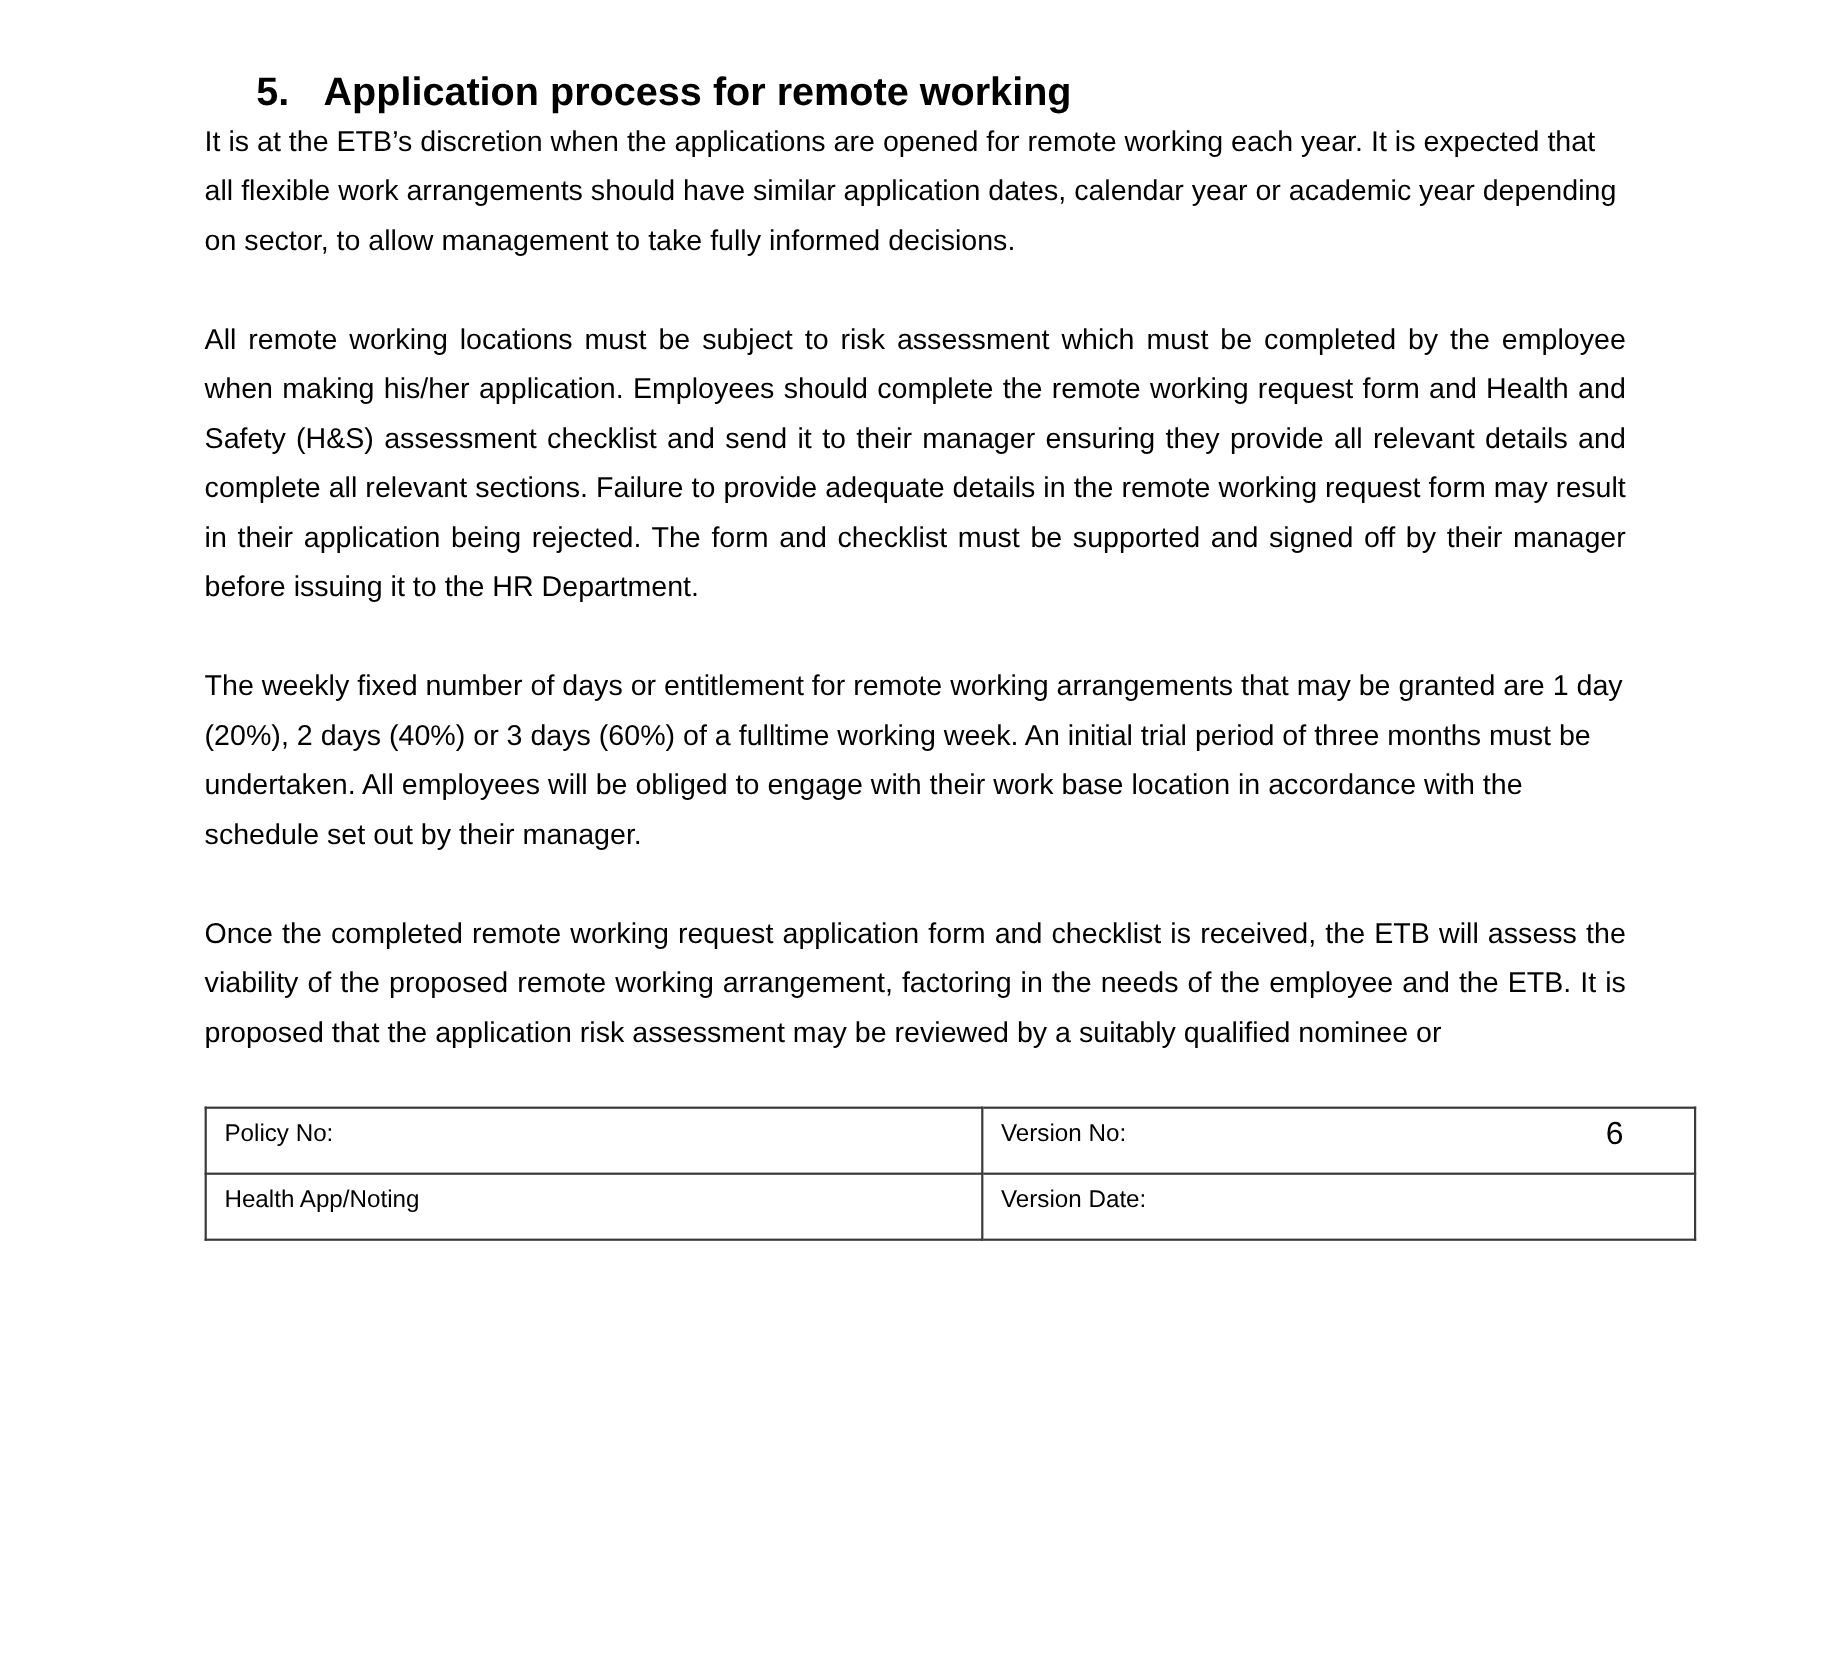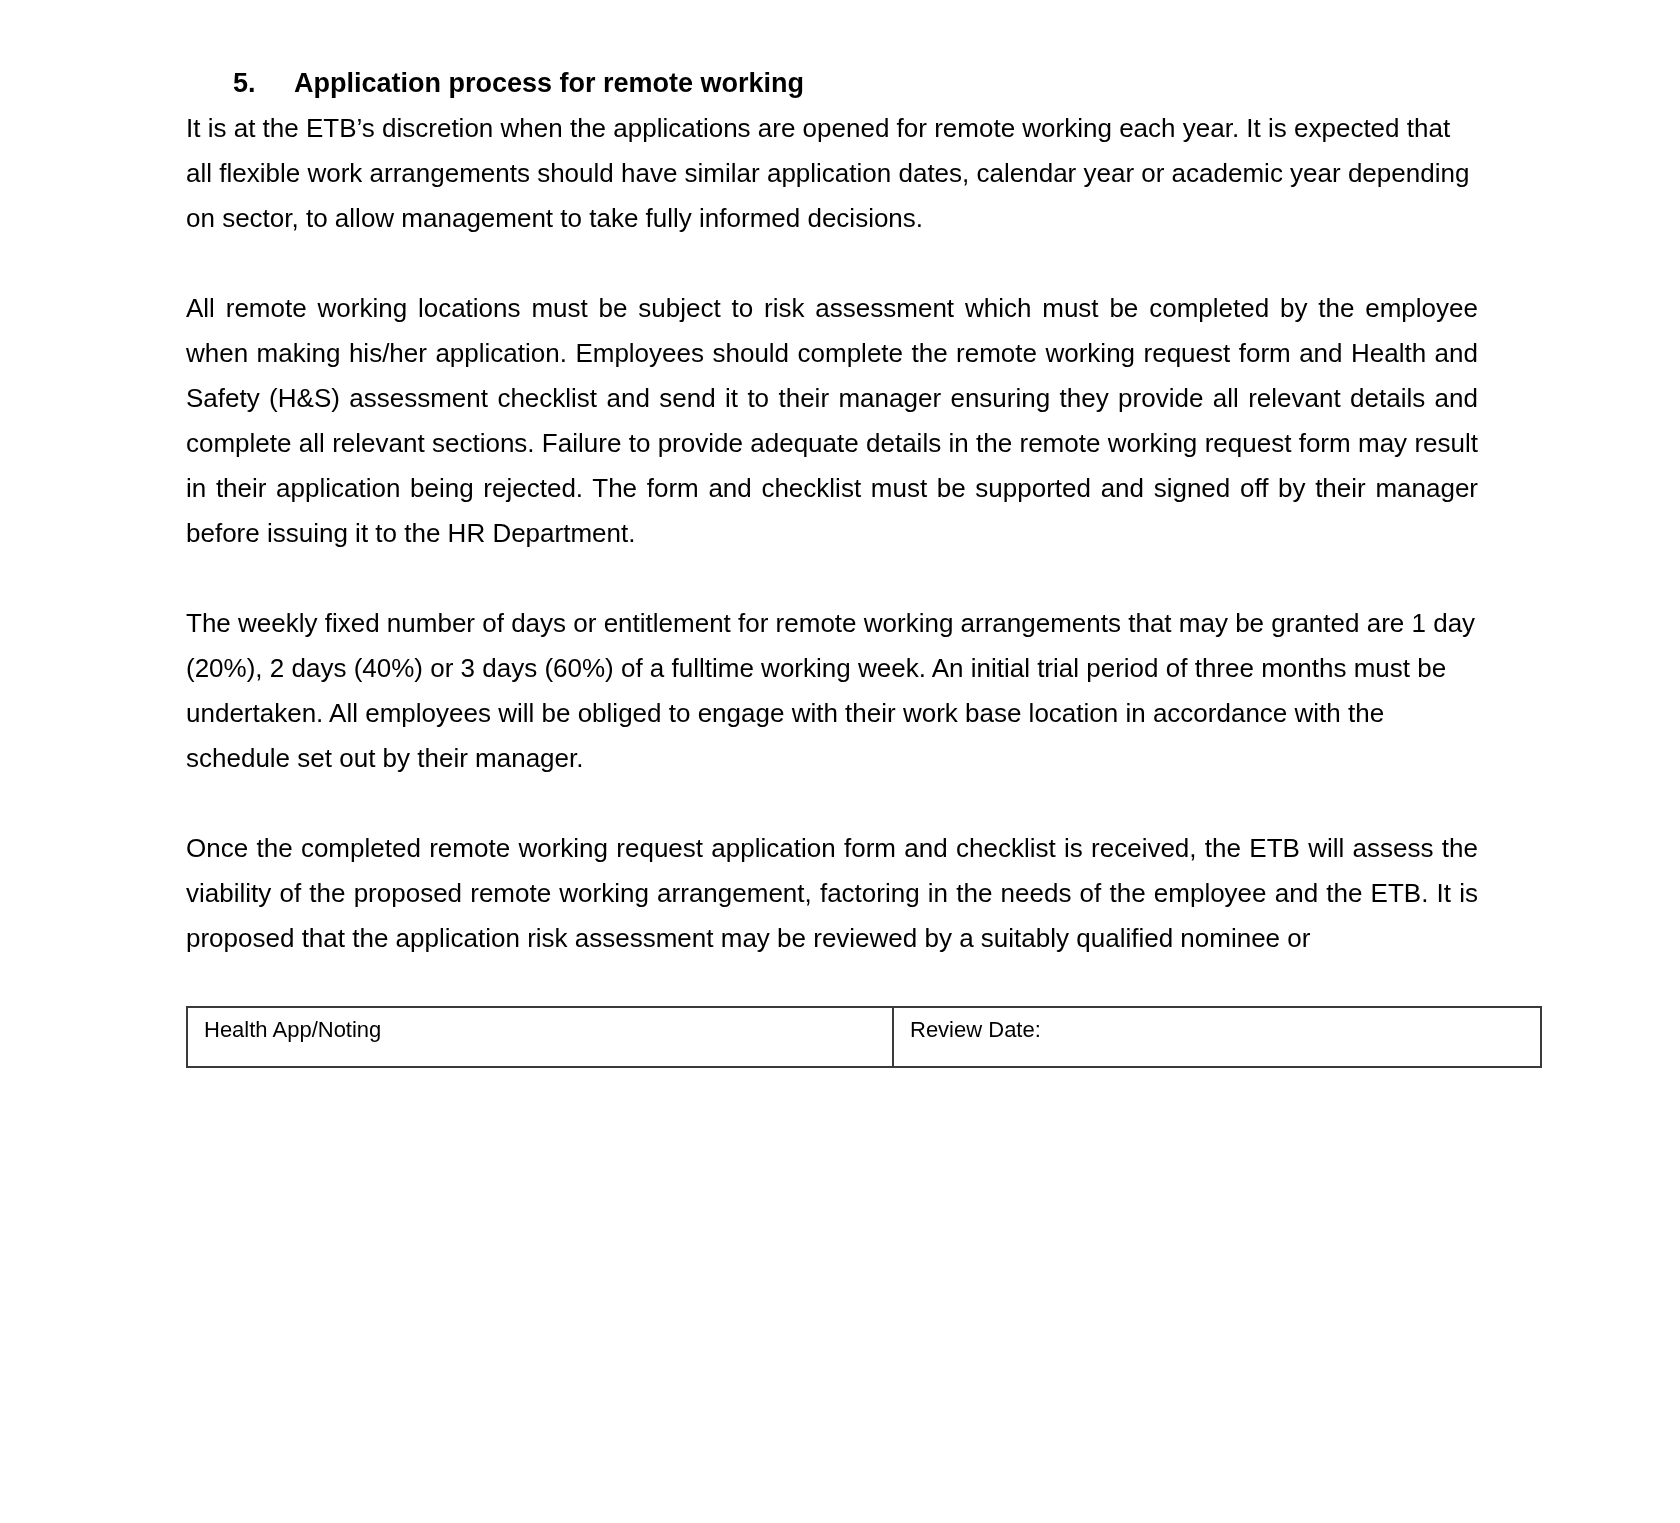--- a/index.html
+++ b/index.html
@@ -19,21 +19,21 @@
     width: 1680px;
     height: 1523px;
     background: #ffffff;
   }
   .content {
     padding-top: 60px;
     margin-left: 186px;
     width: 1292px;
   }
   .heading {
-    font-size: 27px;
+    font-size: 36px;
     line-height: 46px;
     font-weight: bold;
     margin: 0;
     padding-left: 47px;
     white-space: nowrap;
   }
   .heading .num {
     display: inline-block;
     min-width: 61px;
   }
@@ -92,25 +92,36 @@
     <p class="left">The weekly fixed number of days or entitlement for remote working arrangements that may be granted are 1 day (20%), 2 days (40%) or 3 days (60%) of a fulltime working week.  An initial trial period of three months must be undertaken.  All employees will be obliged to engage with their work base location in accordance with the schedule set out by their manager.</p>
 
     <p class="justify">Once the completed remote working request application form and checklist is received, the ETB will assess the viability of the proposed remote working arrangement, factoring in the needs of the employee and the ETB.  It is proposed that the application risk assessment may be reviewed by a suitably qualified nominee or</p>
 
   </div>
 
   <table class="footer-table">
     <tbody>
       <tr>
         <td class="col-left">
+          <span>Policy No:</span>
+        </td>
+        <td>
+          <div class="cellflex">
+            <span>Version No:</span>
+            <span class="version-value">6</span>
+          </div>
+        </td>
+      </tr>
+      <tr>
+        <td class="col-left">
           <span>Health App/Noting</span>
         </td>
         <td>
           <div class="cellflex">
-            <span>Review Date:</span>
+            <span>Version Date:</span>
             <span class="version-value"></span>
           </div>
         </td>
       </tr>
     </tbody>
   </table>
 
 </div>
 
 </body></html>

